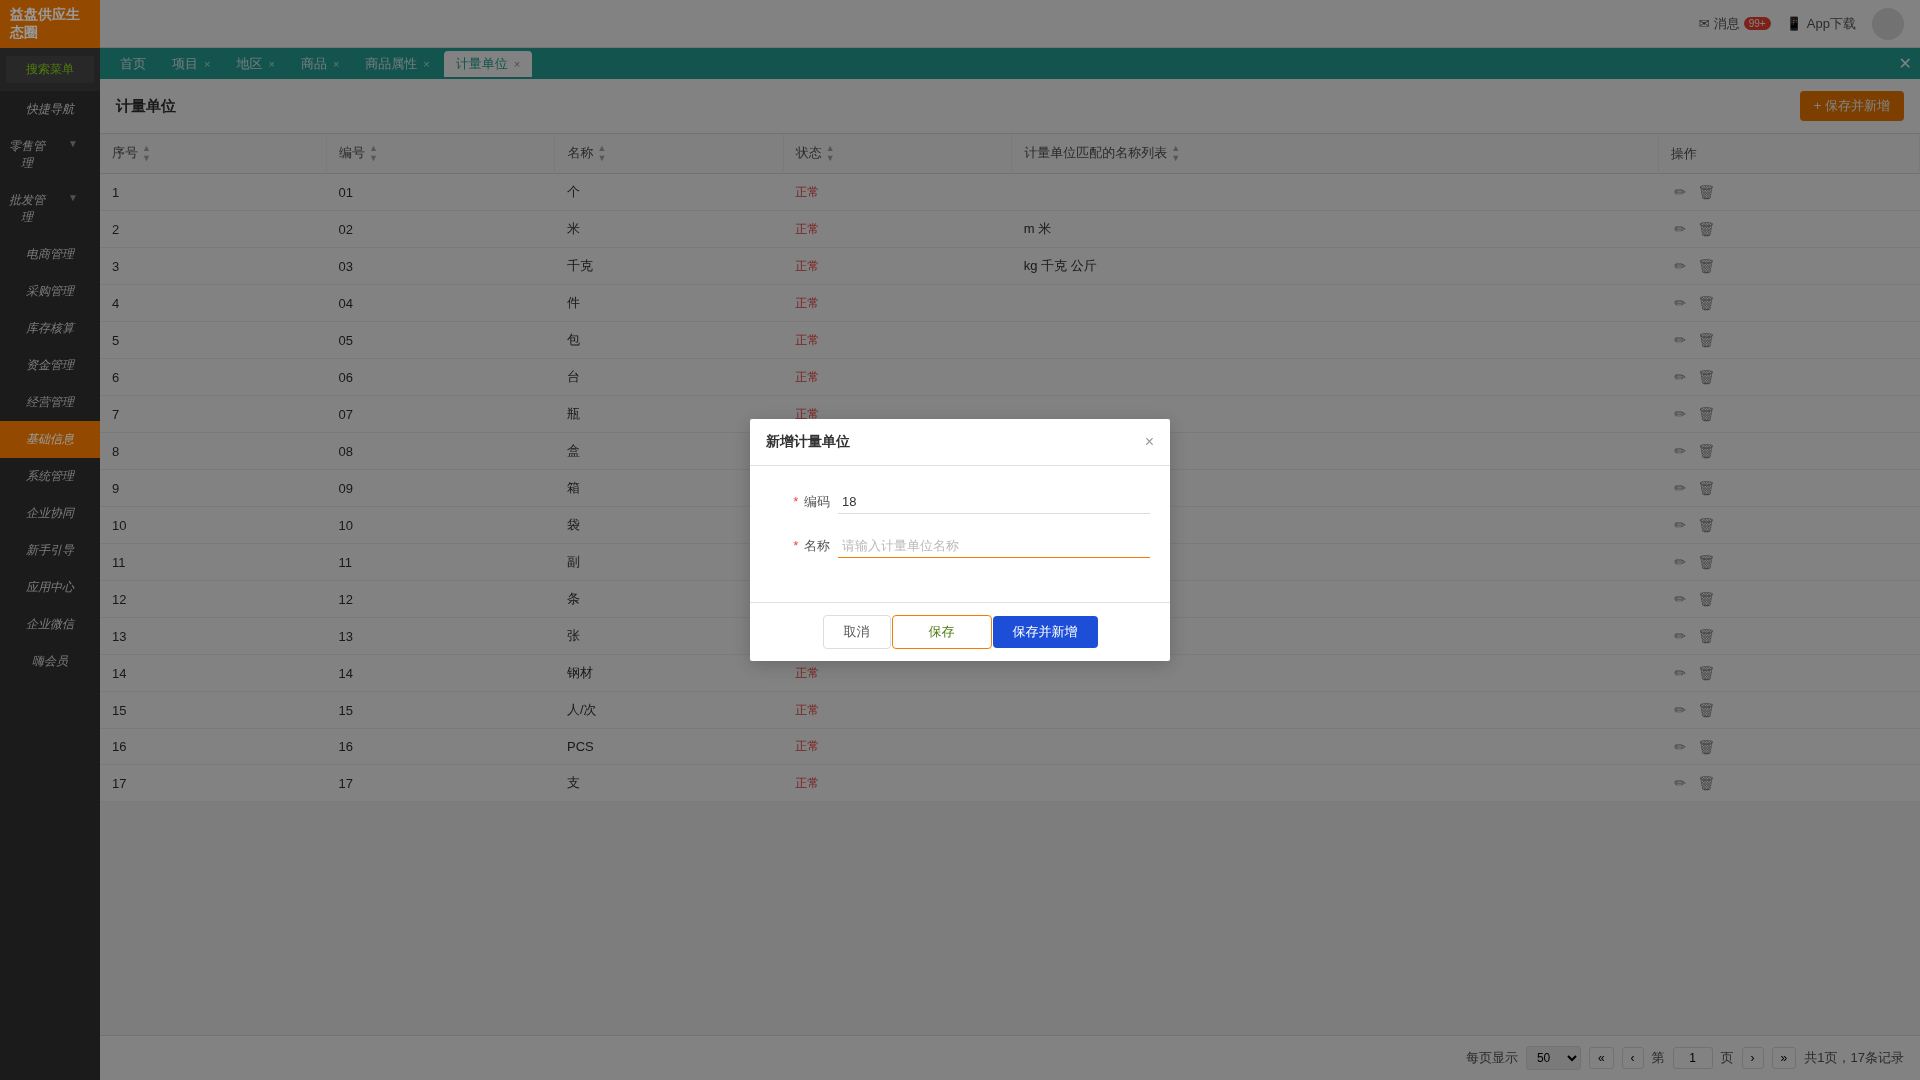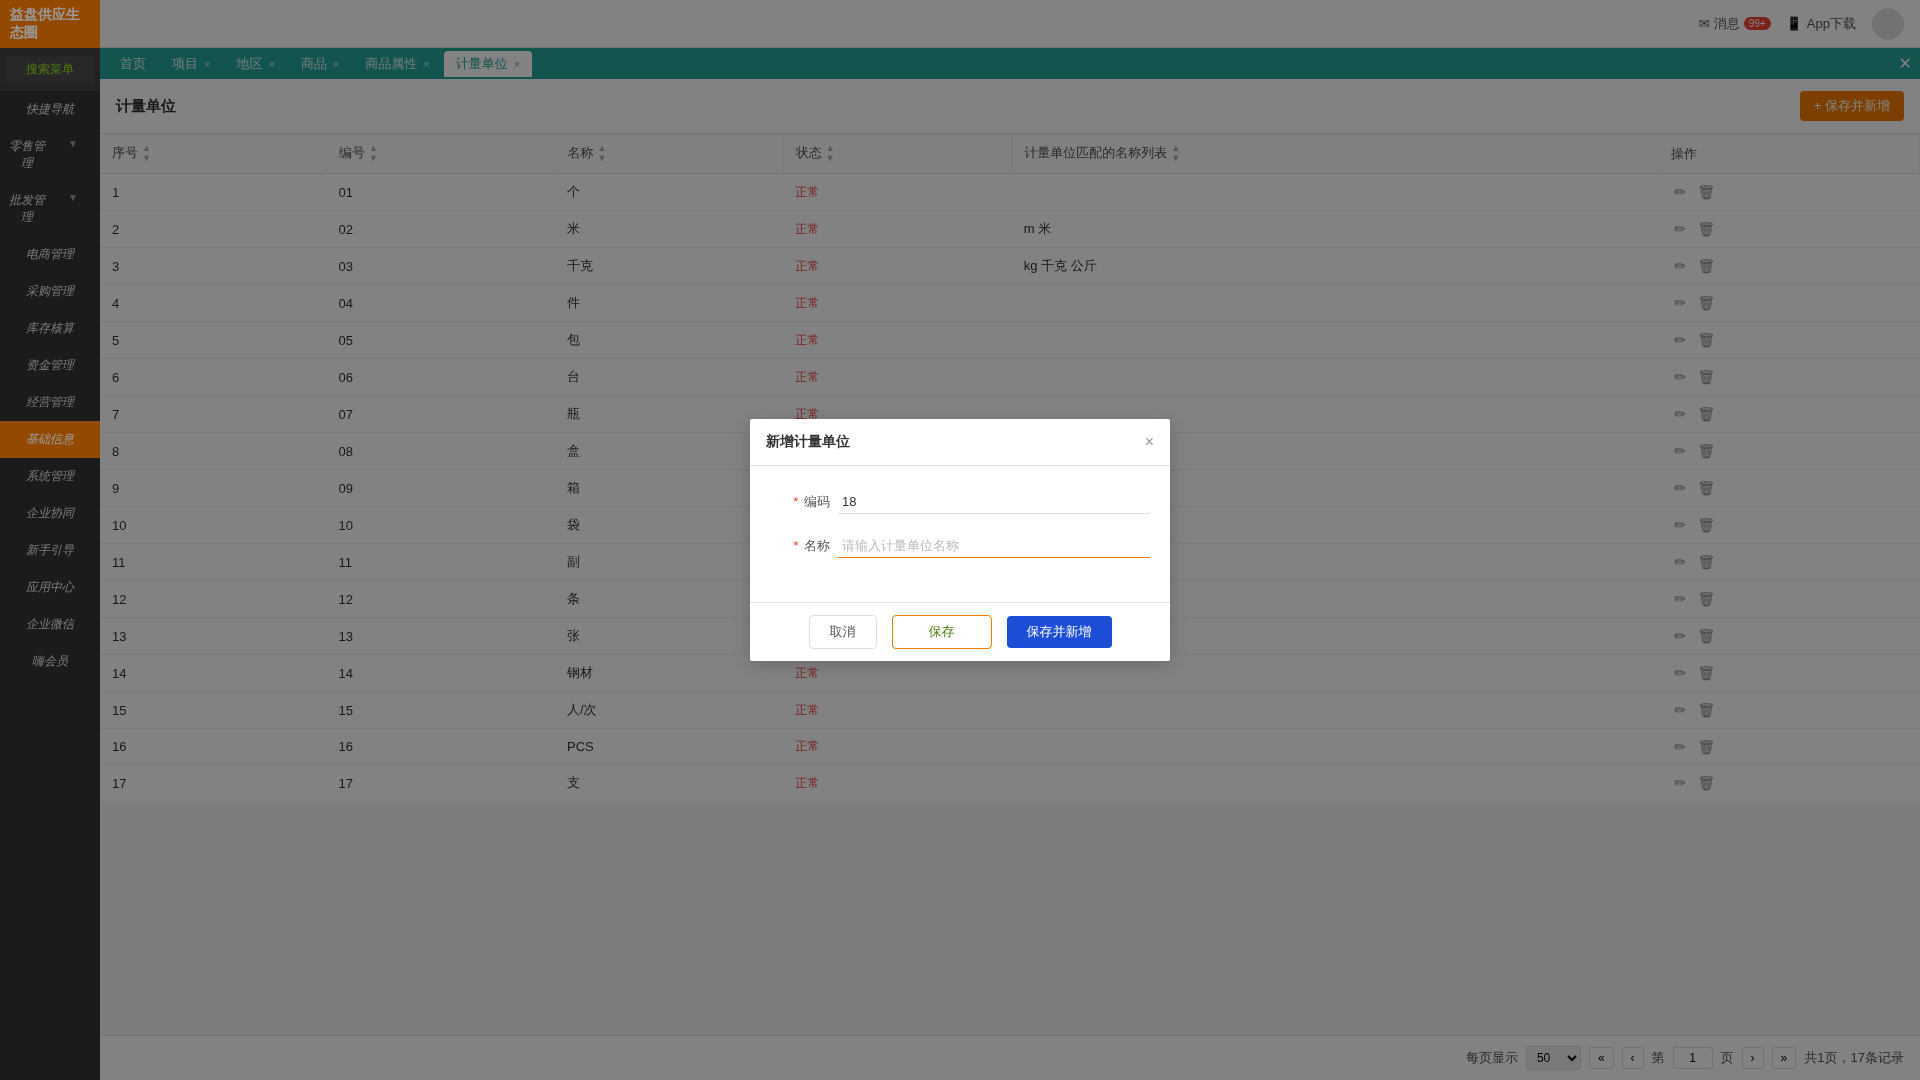--- a/index.html
+++ b/index.html
@@ -321,21 +321,21 @@
     .form-input.active-input {
       border-bottom: 1px solid #f57c00;
     }
     .form-input::placeholder { color: #bbb; }
     .modal-footer {
       padding: 12px 16px;
       border-top: 1px solid #e0e0e0;
       display: flex;
       align-items: center;
       justify-content: center;
-      gap: 15px;
+      gap: 1px;
     }
     .btn-cancel {
       padding: 7px 20px;
       border: 1px solid #ddd;
       background: #fff;
       color: #555;
       border-radius: 4px;
       cursor: pointer;
       font-size: 13px;
     }

